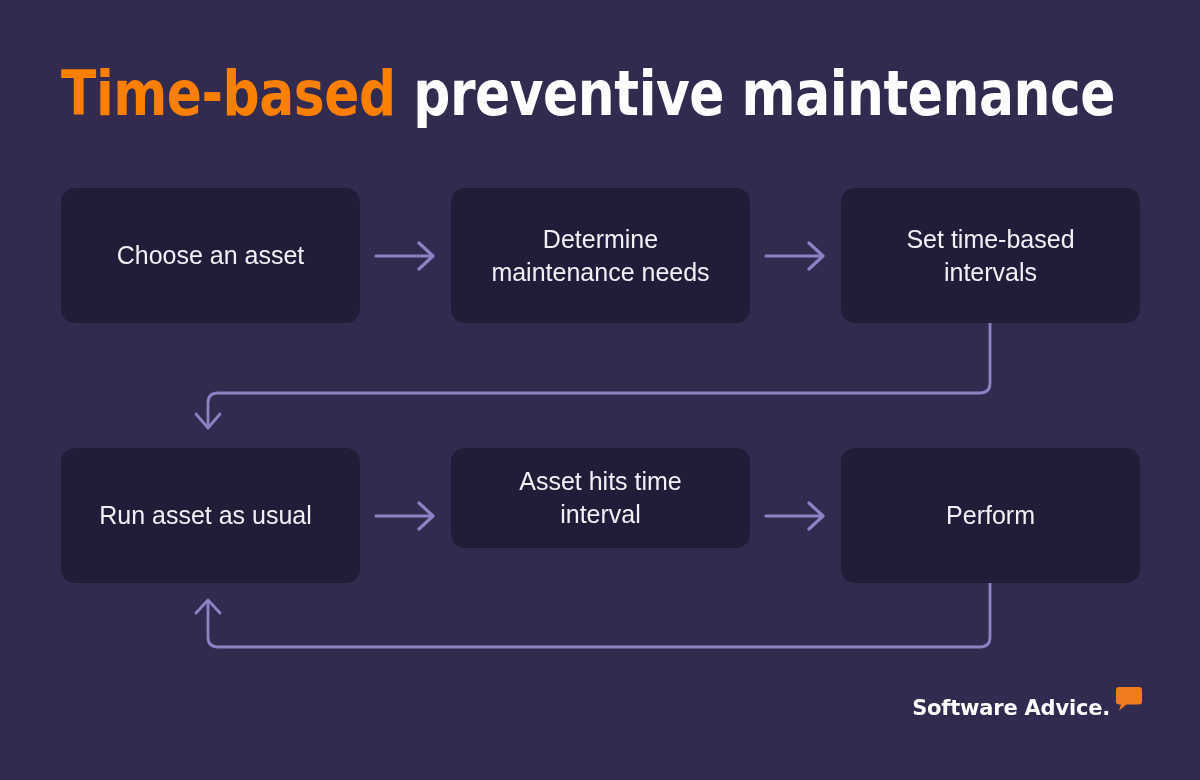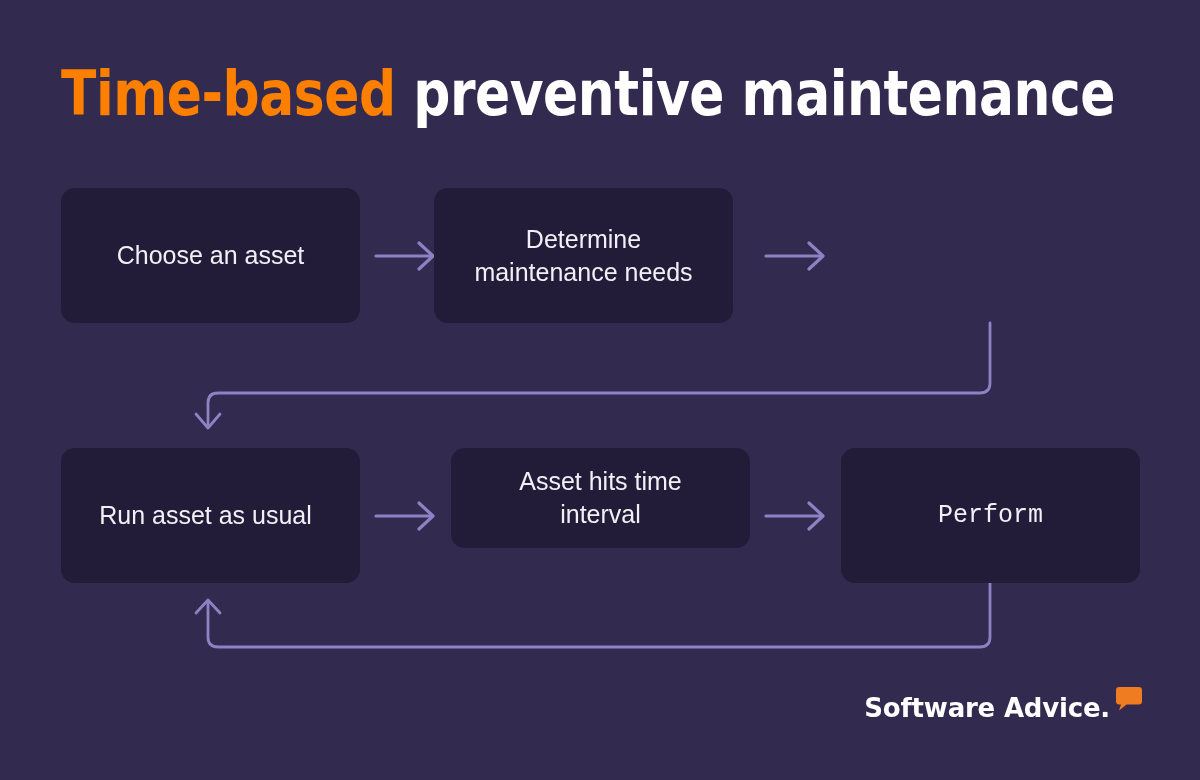--- a/index.html
+++ b/index.html
@@ -73,21 +73,21 @@
   .logo {
     position: absolute;
     right: 58px;
     bottom: 55px;
     display: flex;
     align-items: flex-end;
     gap: 6px;
   }
   .logo-text {
     color: #ffffff;
-    font-size: 26px;
+    font-size: 21px;
     font-weight: 700;
     letter-spacing: -0.2px;
     line-height: 34px;
     font-family: "DejaVu Sans", "Liberation Sans", sans-serif;
   }
   .logo-bubble { margin-bottom: 14px; }
 </style>
 </head>
 <body>
 
@@ -127,40 +127,46 @@
     <g>
       <path d="M990 583 V637 Q990 647 980 647 H218 Q208 647 208 637 V601" stroke="#8f82c4" stroke-width="2.8" stroke-linecap="round" fill="none"></path>
       <path d="M196 613 L208 600 L220 613" stroke="#8f82c4" stroke-width="2.8" stroke-linecap="round" stroke-linejoin="round" fill="none"></path>
     </g>
   </svg>
 
   <div class="node" style="left:61px;  top:188px; width:299px; height:135px;justify-content:center;">
     <span>Choose an asset</span>
   </div>
 
-  <div class="node" style="left:434px; top:188px; width:299px; height:135px;">
+  <div class="node" style="left:451px; top:188px; width:299px; height:135px;">
     <div>
       <span>Determine</span>
       <span>maintenance needs</span>
     </div>
   </div>
 
+  <div class="node" style="left:841px; top:188px; width:299px; height:135px;">
+    <div>
+      <span>Set time-based</span>
+      <span>intervals</span>
+    </div>
+  </div>
 
   <div class="node" style="left:61px;  top:448px; width:299px; height:135px;padding-left:8px;">
     <span>Run asset as usual</span>
   </div>
 
   <div class="node" style="left:451px; top:448px; width:299px; height:100px;">
     <div>
       <span>Asset hits time</span>
       <span>interval</span>
     </div>
   </div>
 
-  <div class="node" style="left:841px; top:448px; width:299px; height:135px;font-family:Liberation Mono, monospace;">
+  <div class="node" style="left:841px; top:448px; width:299px; height:135px;">
     <div>
       <span>Perform</span>
     </div>
   </div>
 
   <div class="logo">
     <div class="logo-text">Software Advice.</div>
     <svg class="logo-bubble" width="26" height="24" viewBox="0 0 26 24" xmlns="http://www.w3.org/2000/svg">
       <path d="M3.2 0 H22.8 A3.2 3.2 0 0 1 26 3.2 V14.2 A3.2 3.2 0 0 1 22.8 17.4 H10.6 L3.0 23.4 L5.0 17.4 H3.2 A3.2 3.2 0 0 1 0 14.2 V3.2 A3.2 3.2 0 0 1 3.2 0 Z" fill="#f07c22"></path>
     </svg>

